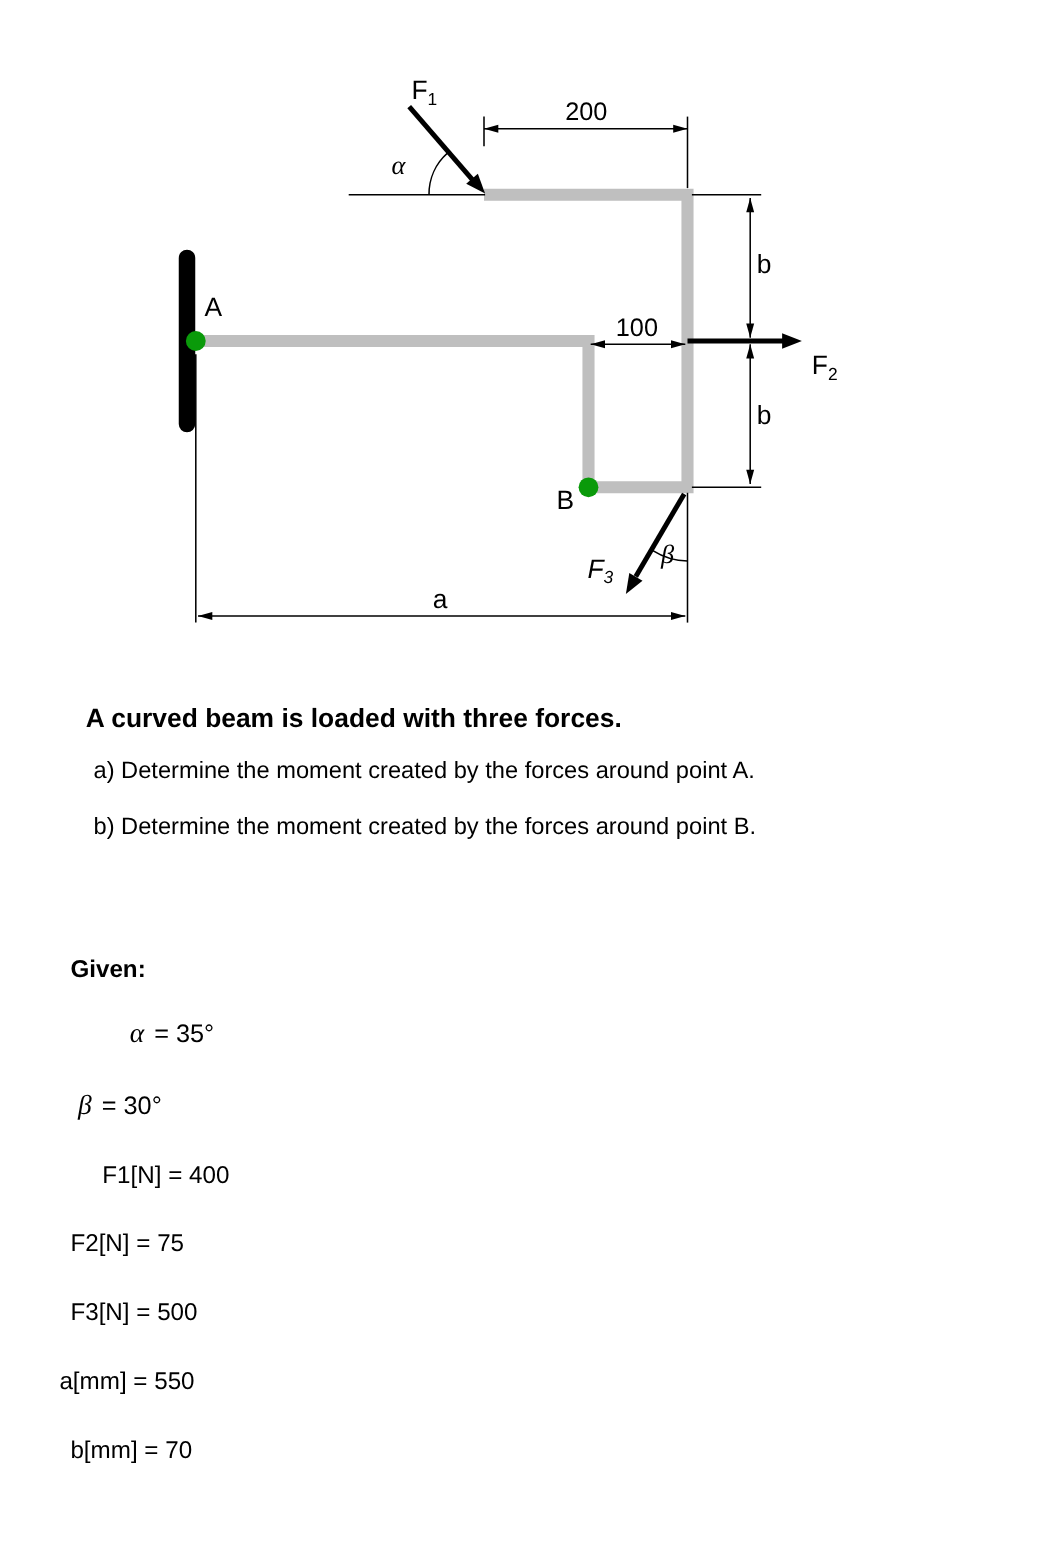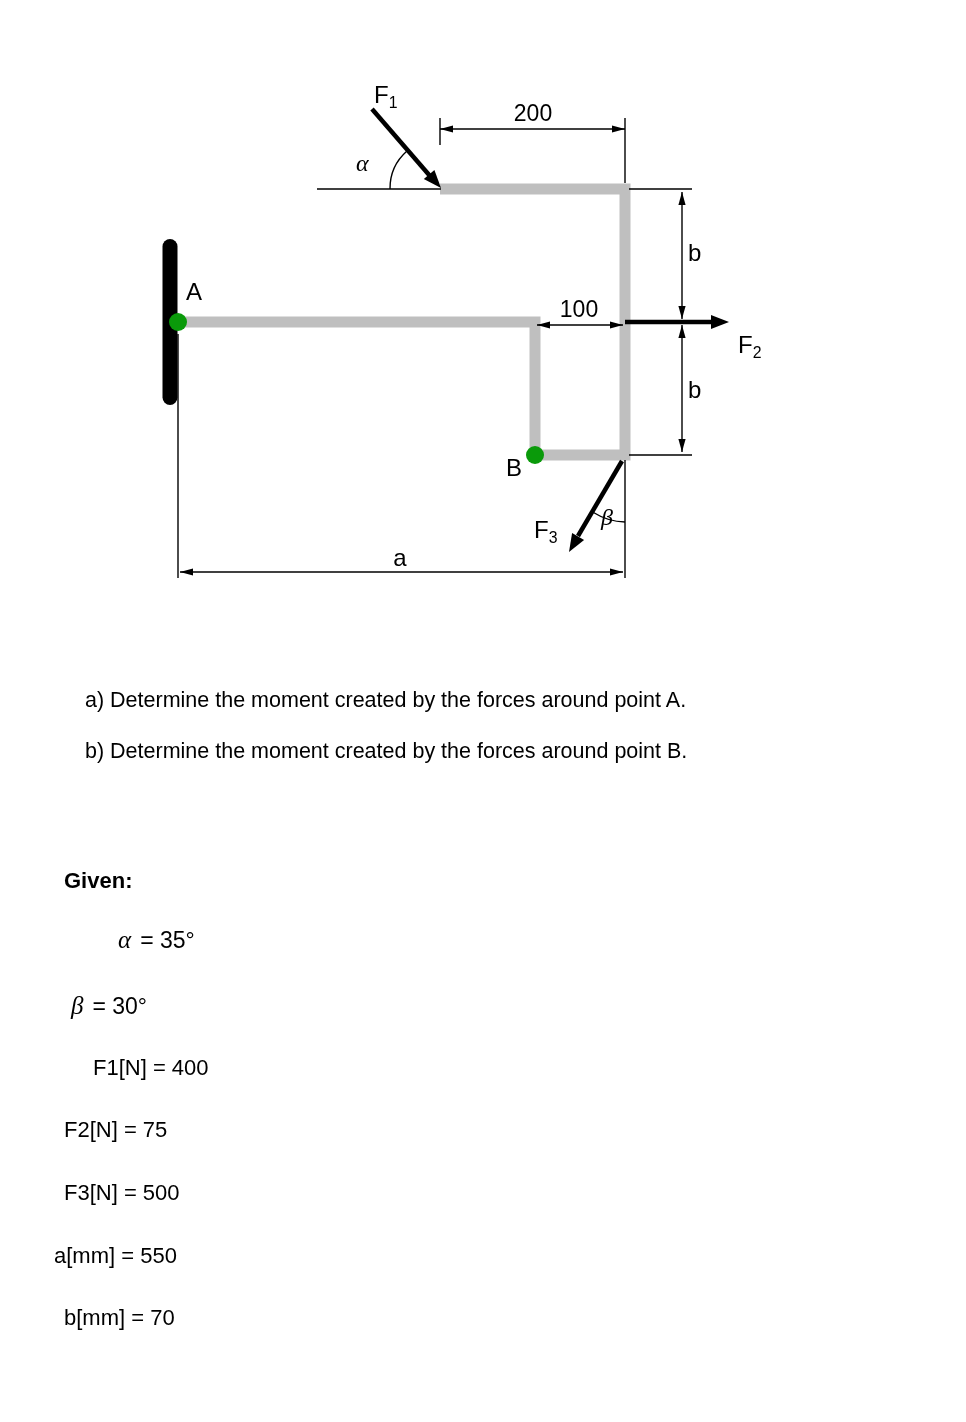--- a/index.html
+++ b/index.html
@@ -3,21 +3,21 @@
 <meta charset="utf-8">
 <style>
   * { margin: 0; padding: 0; box-sizing: border-box; }
   html, body { background: #ffffff; }
   body {
     width: 966px; height: 1422px;
     font-family: "Liberation Sans", sans-serif;
     color: #000;
   }
   .page { position: relative; width: 966px; height: 1422px; background: #fff; overflow: hidden; }
-  .diagram { position: absolute; left: 0; top: 12px; width: 862px; height: 600px; }
+  .diagram { position: absolute; left: 0; top: 0; width: 862px; height: 600px; }
   svg { display: block; }
   .beam { stroke: #bfbfbf; stroke-width: 11; fill: none; }
   .thin { stroke: #000; stroke-width: 1.4; fill: none; }
   .force { stroke: #000; stroke-width: 4.5; fill: none; }
   .head { fill: #000; stroke: none; }
   .dot  { fill: #0a9a0a; stroke: none; }
   .wall { fill: #000; }
   .lbl { position: absolute; font-size: 23px; line-height: 1.1; white-space: nowrap; }
   .lbl.big { font-size: 24px; }
   .lbl.center { text-align: center; }
@@ -98,27 +98,28 @@
     <div class="lbl big" style="left:718px; top:320px;margin-left:20px;"><span>F</span><span class="sub">2</span></div>
 
     <div class="lbl center" style="left:545px; top:285px; width:68px;">100</div>
 
     <div class="lbl big" style="left:688px; top:365px;">b</div>
 
     <div class="lbl big" style="left:186px; top:267px;">A</div>
 
     <div class="lbl big" style="left:506px; top:443px;">B</div>
 
-    <div class="lbl big" style="left:534px; top:505px;"><span>F</span><span class="sub">3</span></div>
+    <div class="lbl big" style="left:534px; top:505px;font-style:italic;"><span>F</span><span class="sub">3</span></div>
 
     <div class="lbl greek" style="left:601px; top:492px;">β</div>
 
     <div class="lbl big center" style="left:368px; top:533px; width:64px;">a</div>
   </div>
 
+  <div class="txt title" style="left:78px; top:640px;">A curved beam is loaded with three forces.</div>
 
   <div class="txt question" style="left:85px; top:739px;">b) Determine the moment created by the forces around point B.</div>
 
   <div class="txt question" style="left:85px; top:688px;">a) Determine the moment created by the forces around point A.</div>
 
 
   <div class="txt given-label" style="left:64px; top:868px;font-weight:bold;">Given:</div>
 
   <div class="txt math-line" style="left:78px; top:926px;margin-left:40px;"><span class="math-sym">α</span><span class="math-rest">= 35°</span></div>
 

